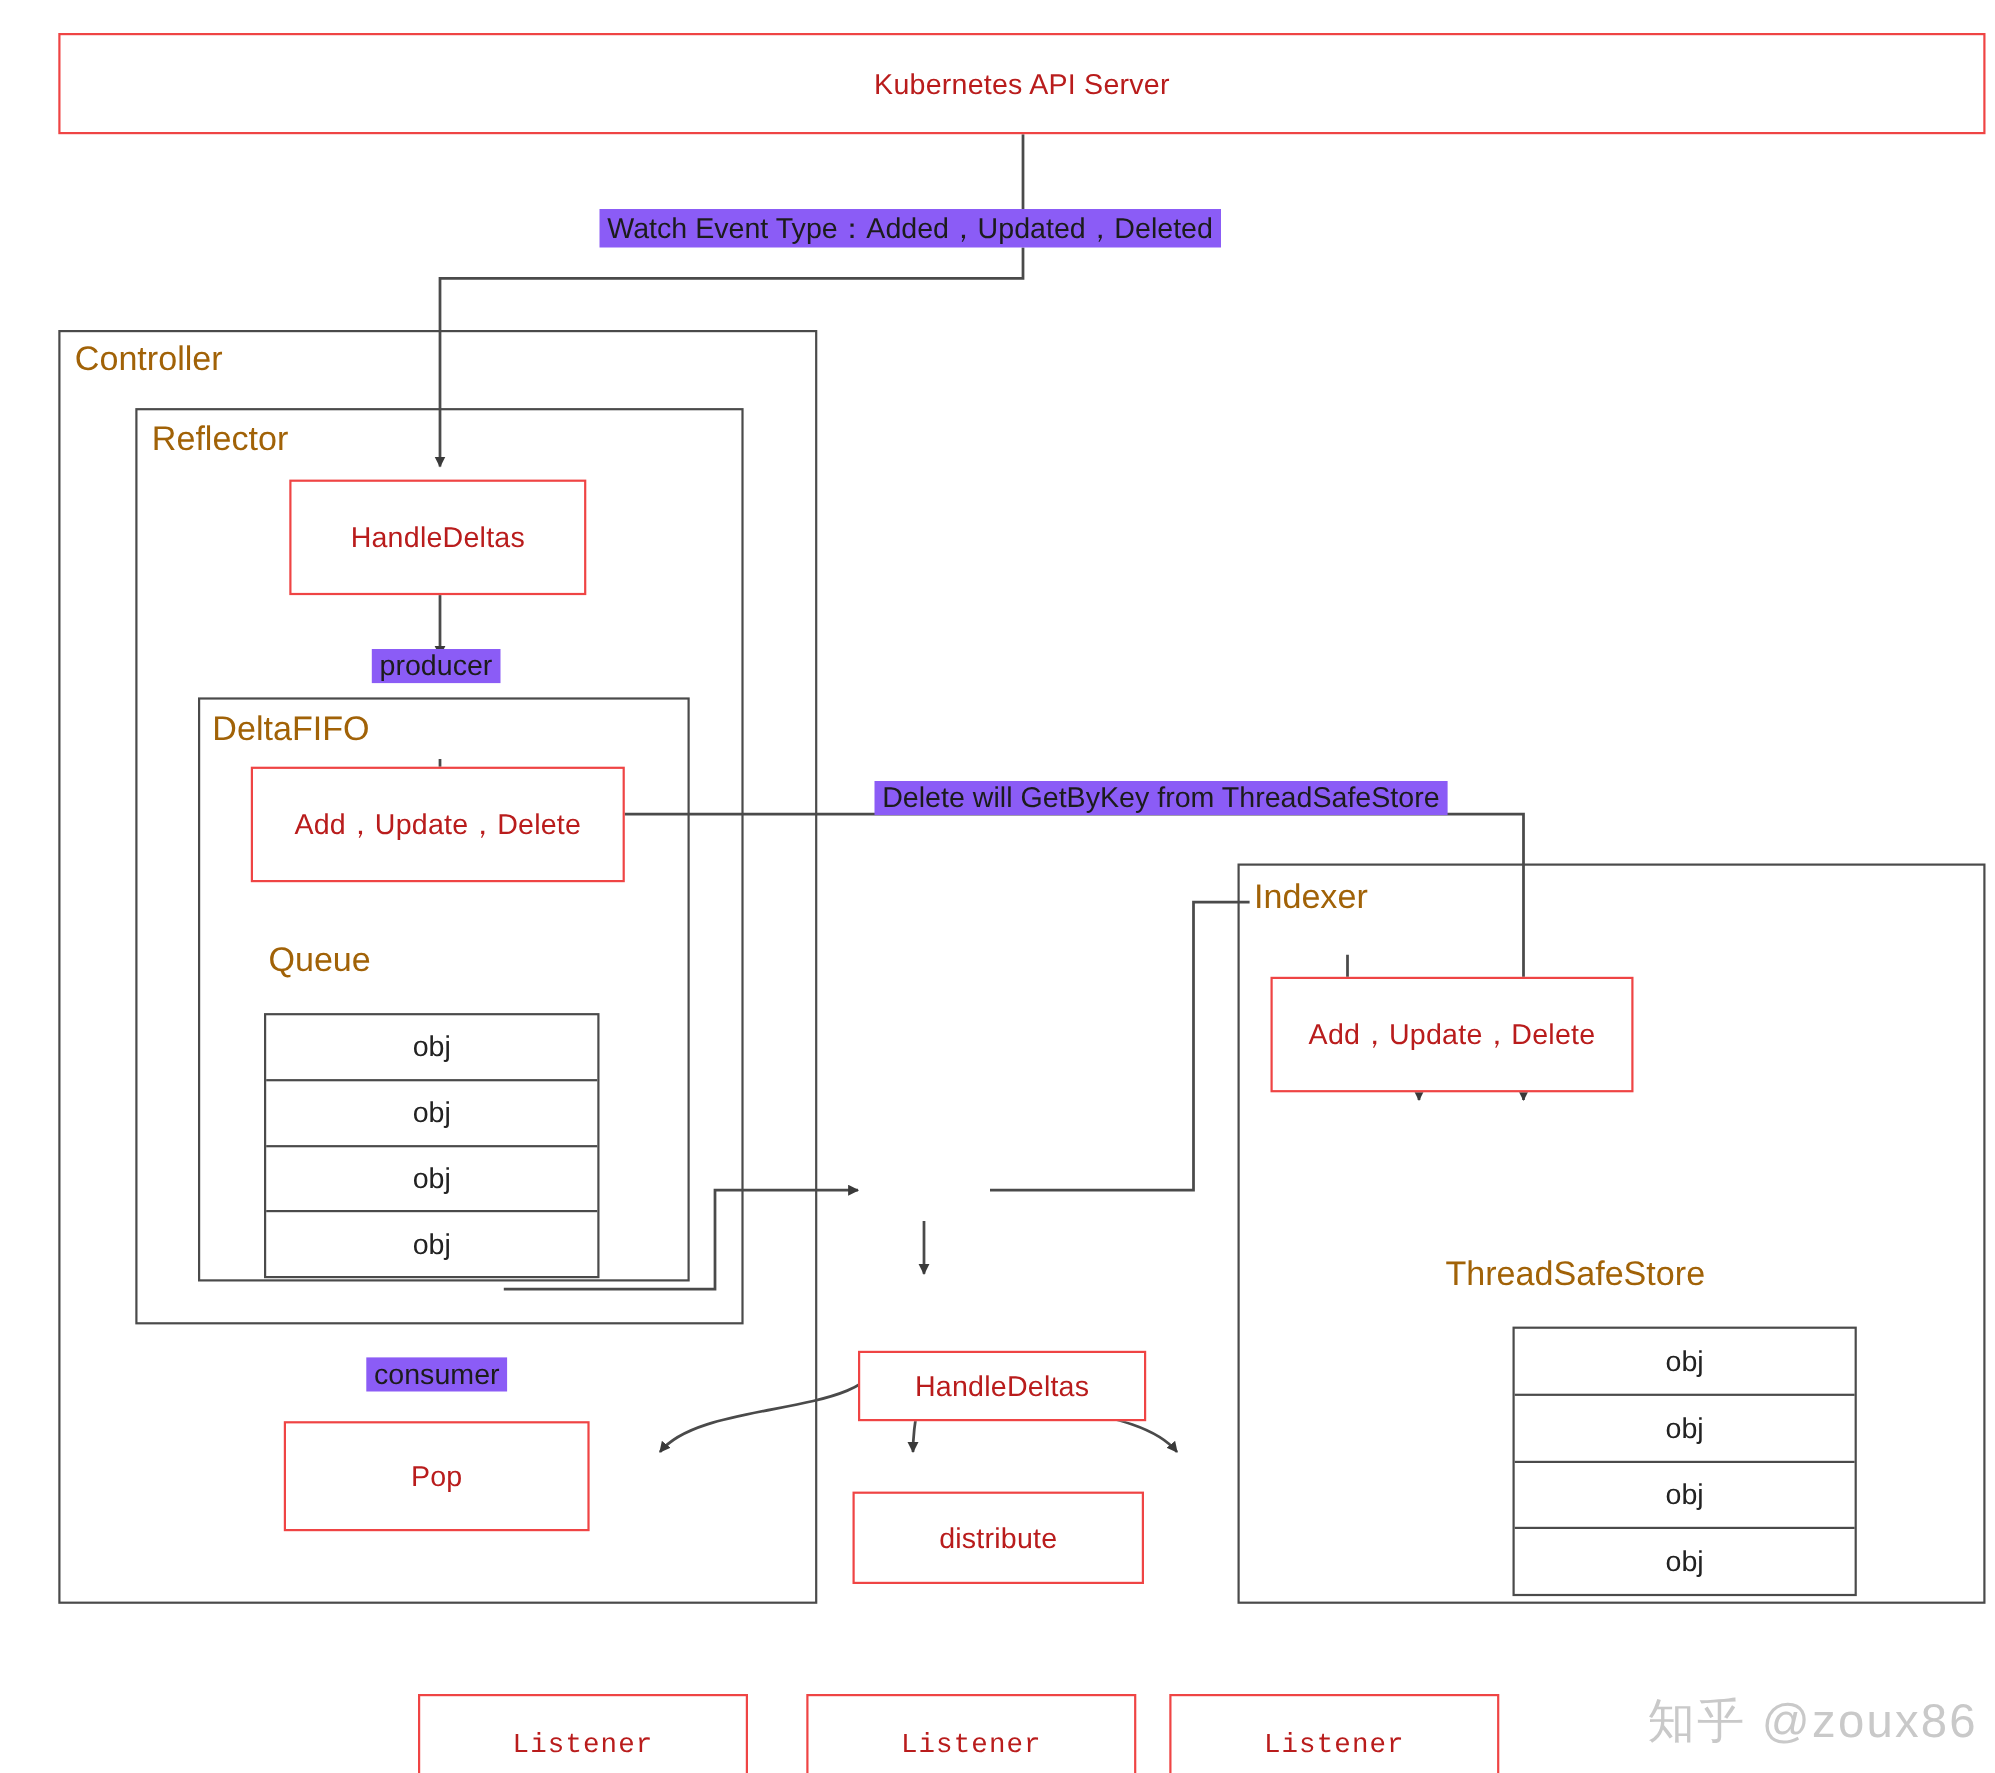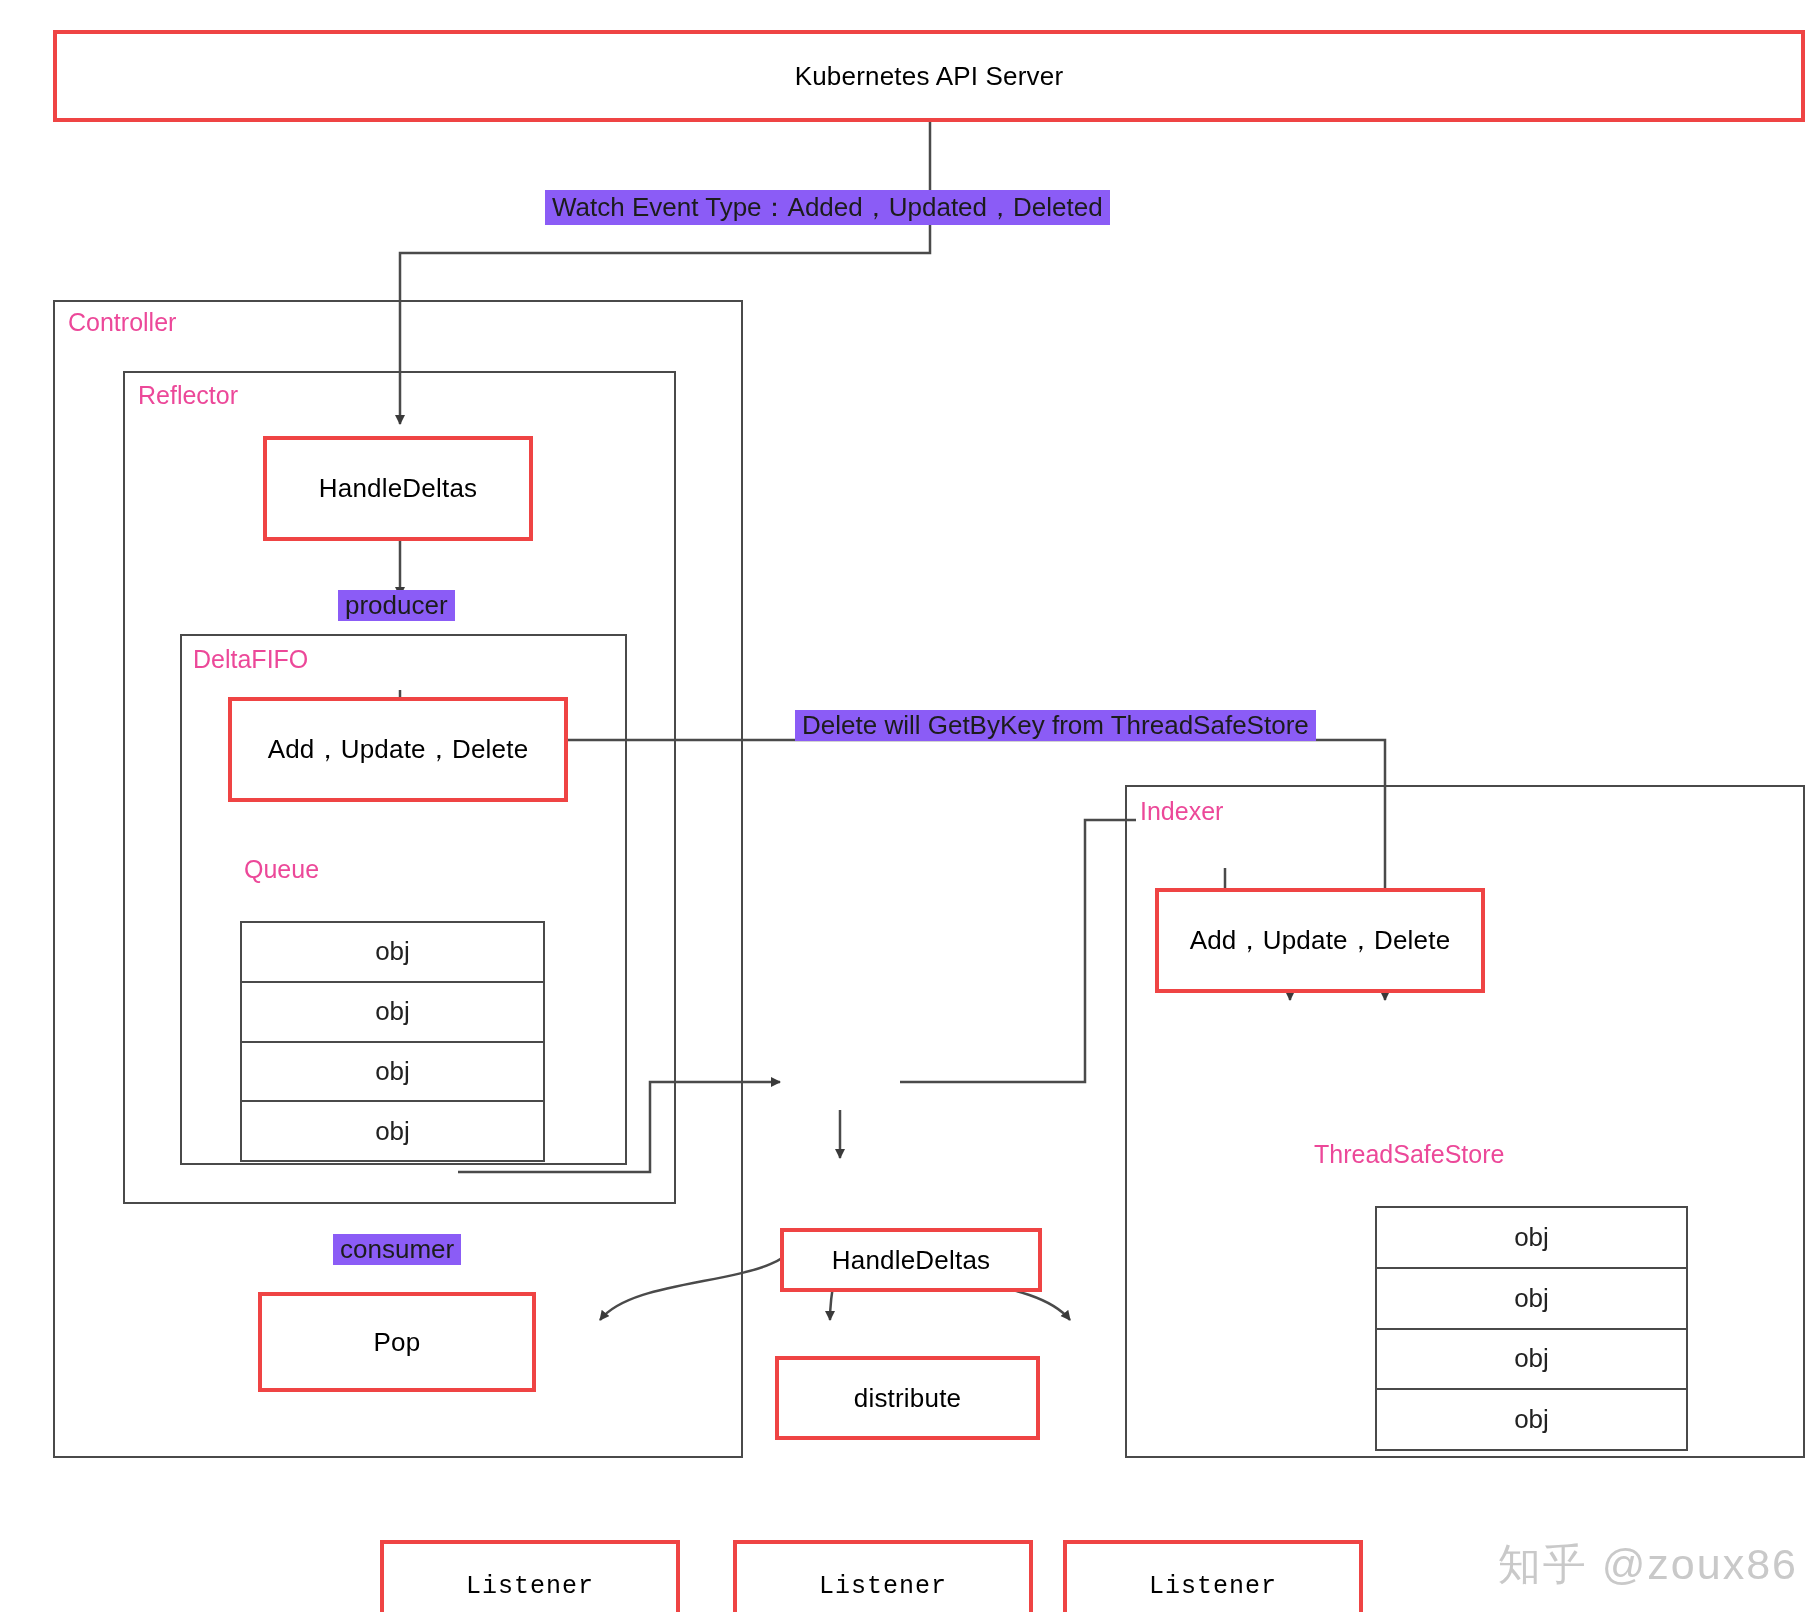--- a/index.html
+++ b/index.html
@@ -20,41 +20,41 @@
   #svg-layer {
     position: absolute;
     left: 0;
     top: 0;
     width: 1814px;
     height: 1612px;
   }
   .node {
     position: absolute;
     box-sizing: border-box;
-    border: 4px solid #ef4444;
+    border: 2px solid #ef4444;
     background: #ffffff;
     display: flex;
     align-items: center;
     justify-content: center;
-    color: #000000;
+    color: #b91c1c;
     font-size: 26px;
     letter-spacing: 0.2px;
     z-index: 3;
   }
   .group {
     position: absolute;
     box-sizing: border-box;
     border: 2px solid #4a4a4a;
     background: transparent;
     z-index: 1;
   }
   .group-label {
     position: absolute;
-    font-size: 25px;
-    color: #ec4899;
+    font-size: 31px;
+    color: #a16207;
     background: #ffffff;
     padding: 0 4px;
     z-index: 4;
     white-space: nowrap;
   }
   .edge-label {
     position: absolute;
     font-size: 26px;
     color: #1c1c1c;
     background: #8b5cf6;

